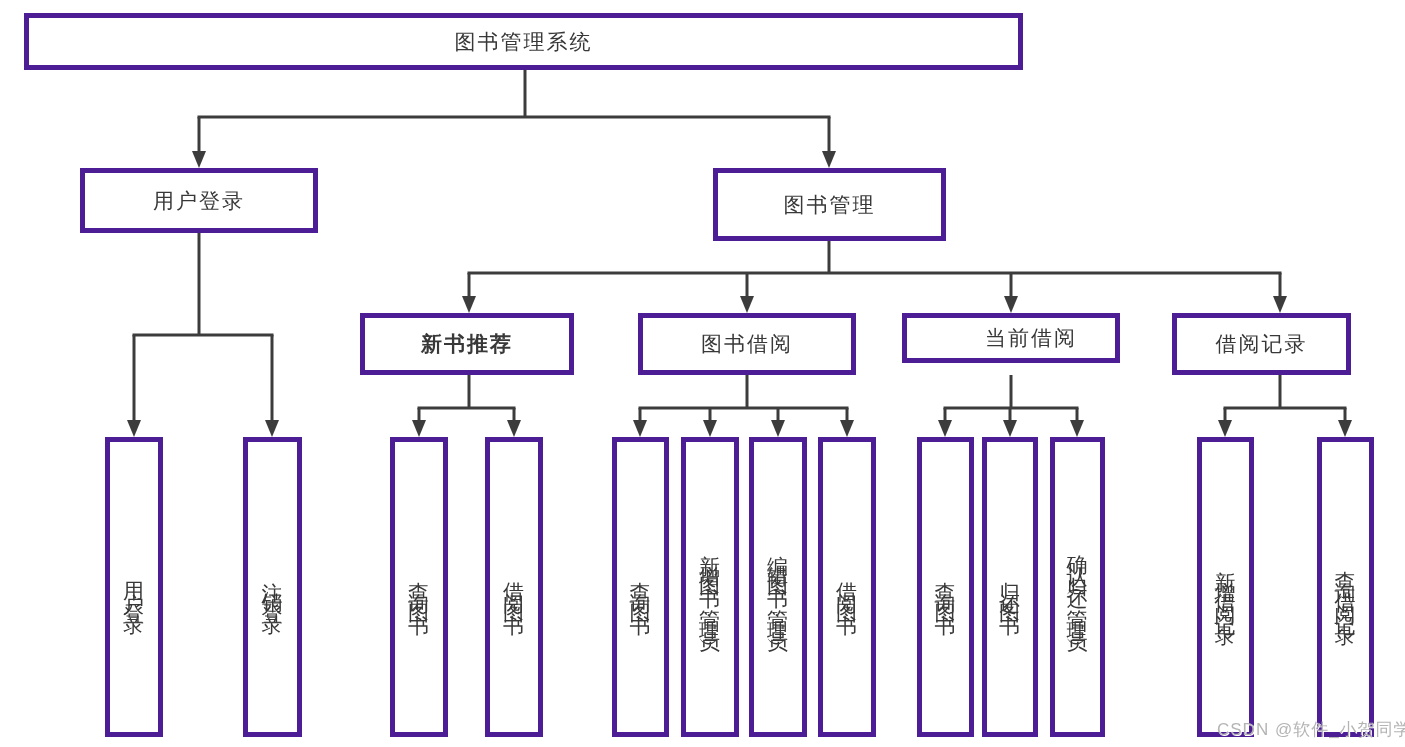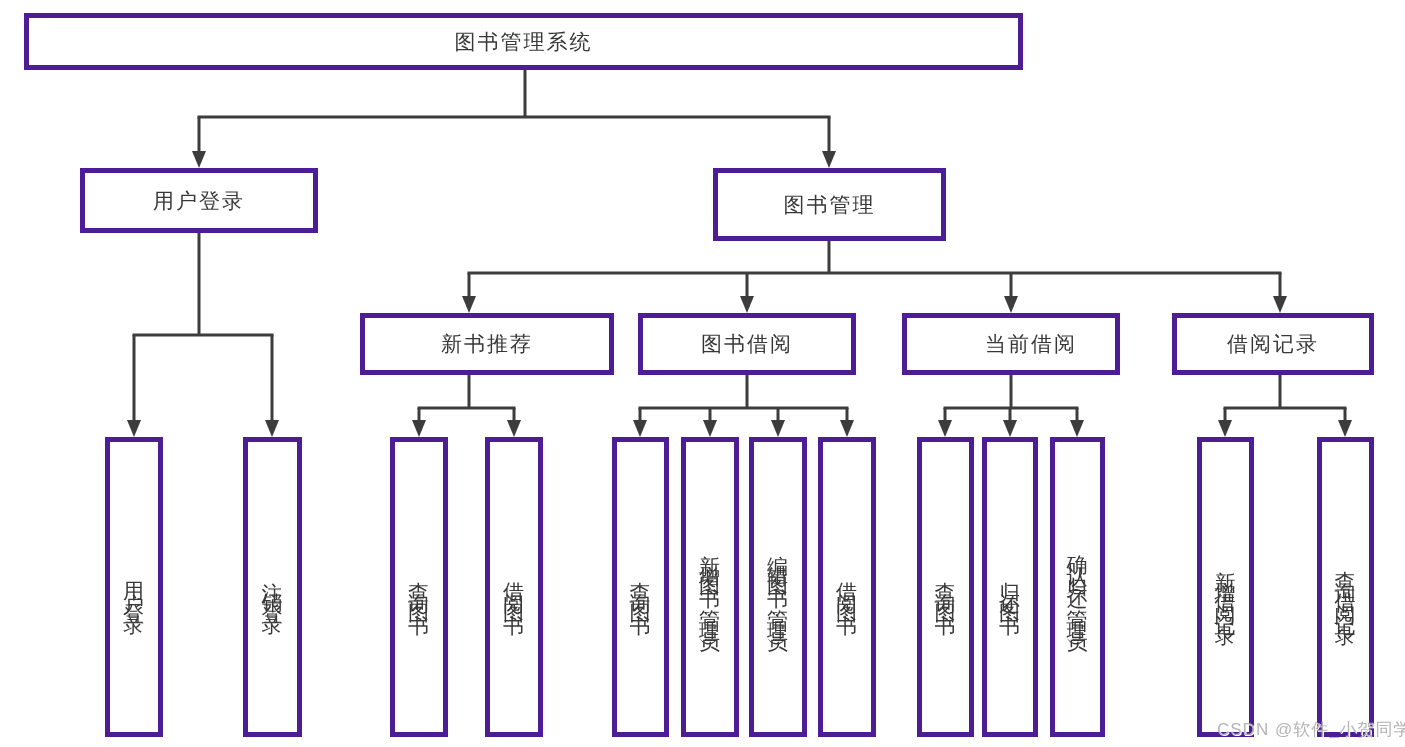--- a/index.html
+++ b/index.html
@@ -114,30 +114,30 @@
     <span>图书管理系统</span>
   </div>
 
   <div class="node hbox" style="left:80px; top:168px; width:238px; height:65px;">
     <span>用户登录</span>
   </div>
   <div class="node hbox" style="left:713px; top:168px; width:233px; height:73px;">
     <span>图书管理</span>
   </div>
 
-  <div class="node hbox" style="left:360px; top:313px; width:254px; height:62px;">
+  <div class="node hbox" style="left:360px; top:313px; width:214px; height:62px;font-weight:bold;">
     <span>新书推荐</span>
   </div>
   <div class="node hbox" style="left:638px; top:313px; width:218px; height:62px;">
     <span>图书借阅</span>
   </div>
-  <div class="node hbox" style="left:902px; top:313px; width:218px; height:62px;padding-left:40px;">
+  <div class="node hbox" style="left:902px; top:313px; width:218px; height:50px;padding-left:40px;">
     <span>当前借阅</span>
   </div>
-  <div class="node hbox" style="left:1172px; top:313px; width:202px; height:62px;">
+  <div class="node hbox" style="left:1172px; top:313px; width:179px; height:62px;">
     <span>借阅记录</span>
   </div>
 
   <div class="node vbox" style="left:105px; top:437px; width:58px; height:300px;">
     <span>用户登录</span>
   </div>
   <div class="node vbox" style="left:243px; top:437px; width:59px; height:300px;">
     <span>注销登录</span>
   </div>
 

